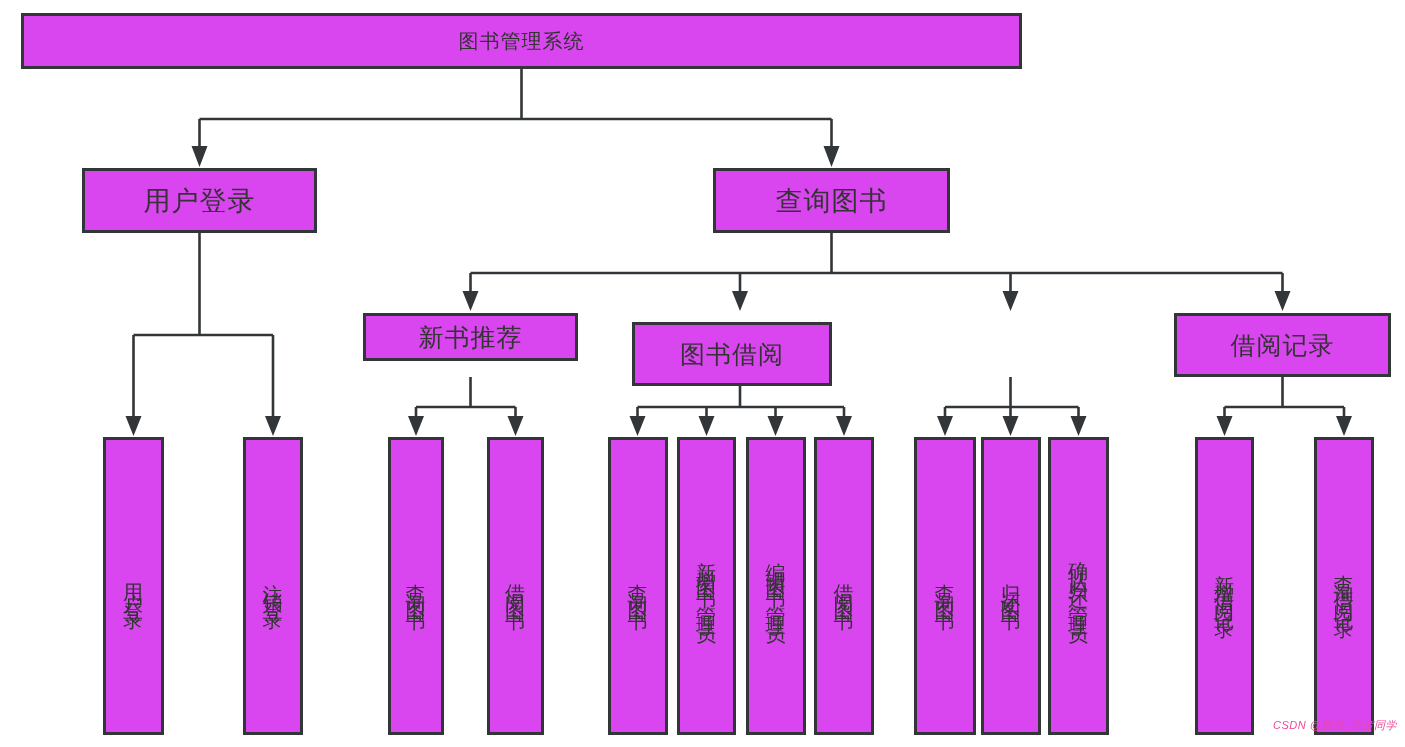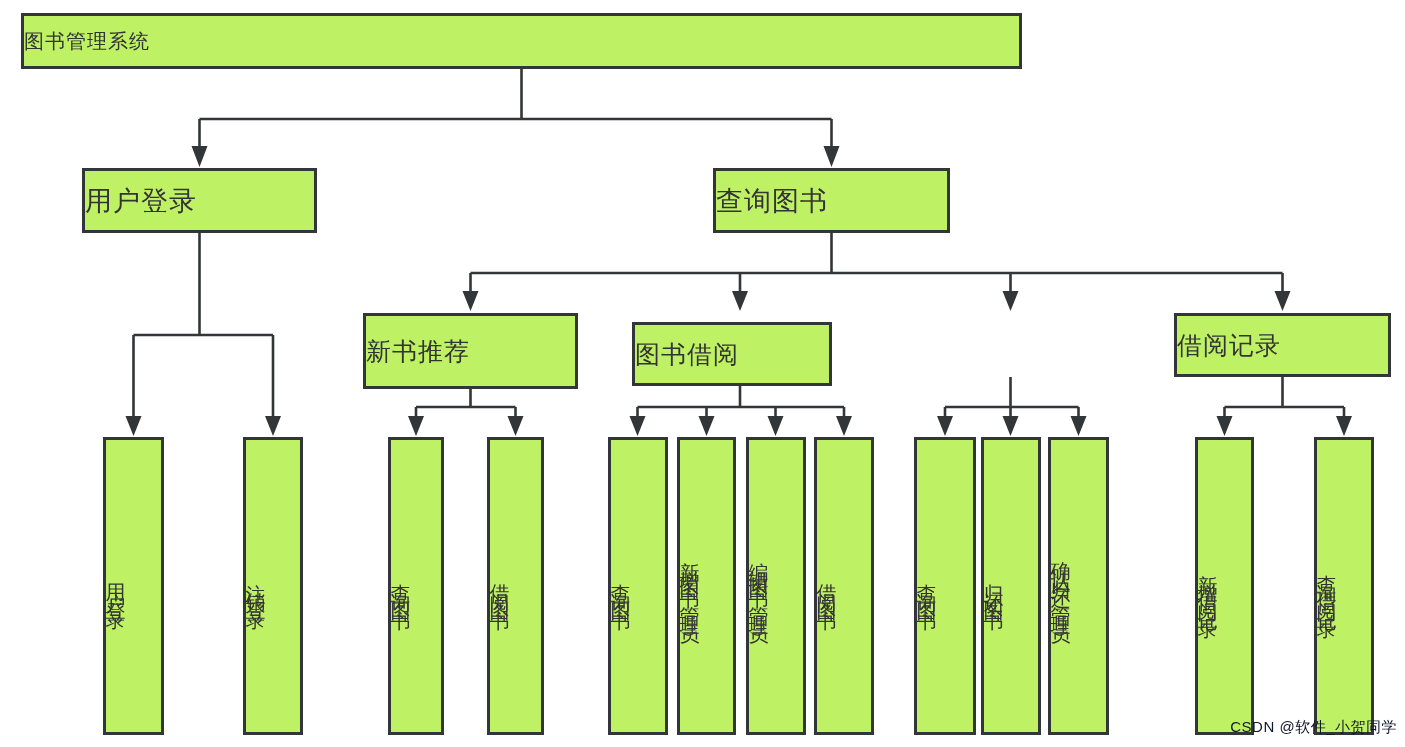--- a/index.html
+++ b/index.html
@@ -4,35 +4,35 @@
 <style>
   html,body{margin:0;padding:0;background:#ffffff;}
   .stage{
     position:relative;width:1405px;height:747px;background:#ffffff;overflow:hidden;
     font-family:"Liberation Sans","DejaVu Sans",sans-serif;
   }
   .wires{position:absolute;left:0;top:0;width:1405px;height:747px;}
   .wires path.ln{stroke:#333638;stroke-width:2.6;fill:none;}
   .wires path.ah{fill:#333638;stroke:none;}
   .box{
-    position:absolute;box-sizing:border-box;background:#bef264;
-    border:3px solid #333638;display:flex;align-items:center;
+    position:absolute;box-sizing:border-box;background:#d946ef;
+    border:3px solid #333638;display:flex;align-items:center;justify-content:center;
   }
   .hlabel{color:#333333;white-space:nowrap;letter-spacing:1px;}
   .root  .hlabel{font-size:20px;}
   .l2    .hlabel{font-size:27px;}
   .l3    .hlabel{font-size:25px;}
   .leaf{top:437px;height:298px;}
   .vlabel{
     writing-mode:vertical-rl;text-orientation:mixed;
     font-size:20px;letter-spacing:9px;color:#333333;line-height:1;
   }
   .watermark{
-    position:absolute;right:8px;top:718px;font-size:15px;color:#0f172a;
-    letter-spacing:0.5px;white-space:nowrap;
+    position:absolute;right:8px;top:718px;font-size:11px;color:#ec4899;
+    letter-spacing:0.5px;white-space:nowrap;font-style:italic;
   }
 </style>
 </head>
 <body>
 
 <div class="stage">
 
   <svg class="wires" viewBox="0 0 1405 747" aria-hidden="true">
 
     <g>
@@ -75,21 +75,21 @@
     <span class="hlabel">图书管理系统</span>
   </div>
 
   <div class="box l2" style="left:82px;top:168px;width:235px;height:65px">
     <span class="hlabel">用户登录</span>
   </div>
   <div class="box l2" style="left:713px;top:168px;width:237px;height:65px">
     <span class="hlabel">查询图书</span>
   </div>
 
-  <div class="box l3" style="left:363px;top:313px;width:215px;height:76px">
+  <div class="box l3" style="left:363px;top:313px;width:215px;height:48px">
     <span class="hlabel">新书推荐</span>
   </div>
   <div class="box l3" style="left:632px;top:322px;width:200px;height:64px">
     <span class="hlabel">图书借阅</span>
   </div>
   <div class="box l3" style="left:1174px;top:313px;width:217px;height:64px">
     <span class="hlabel">借阅记录</span>
   </div>
 
   <div class="box leaf" style="left:103px;width:61px">

